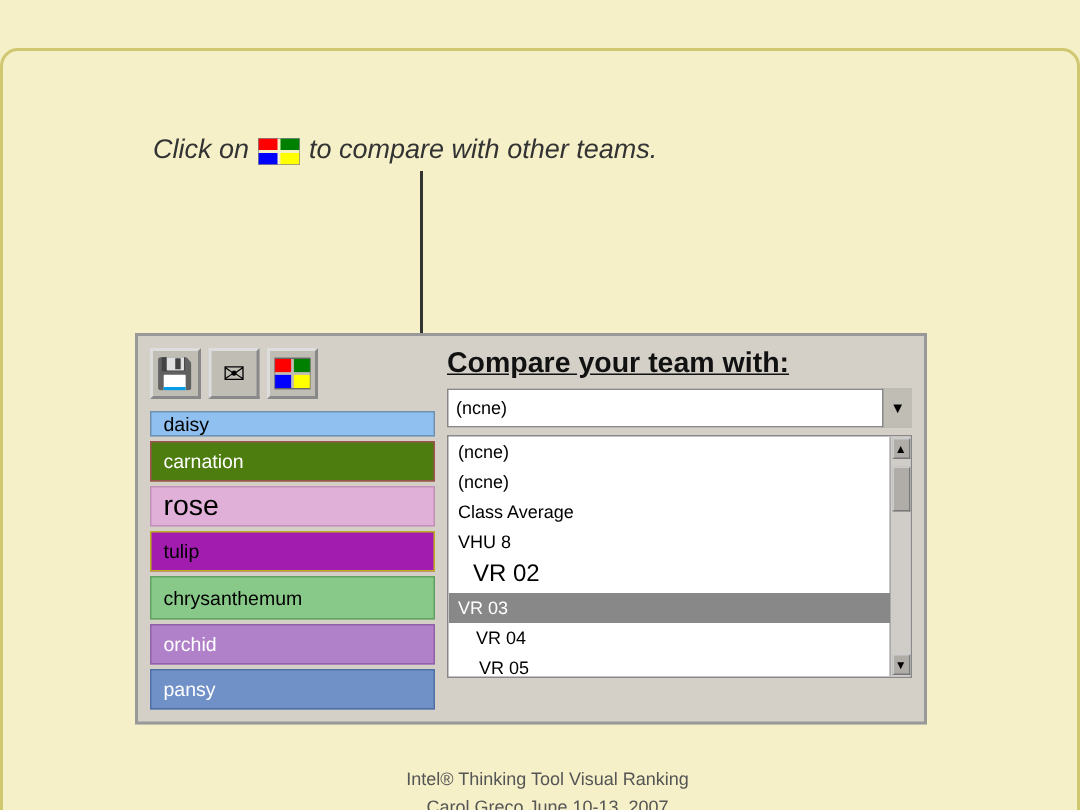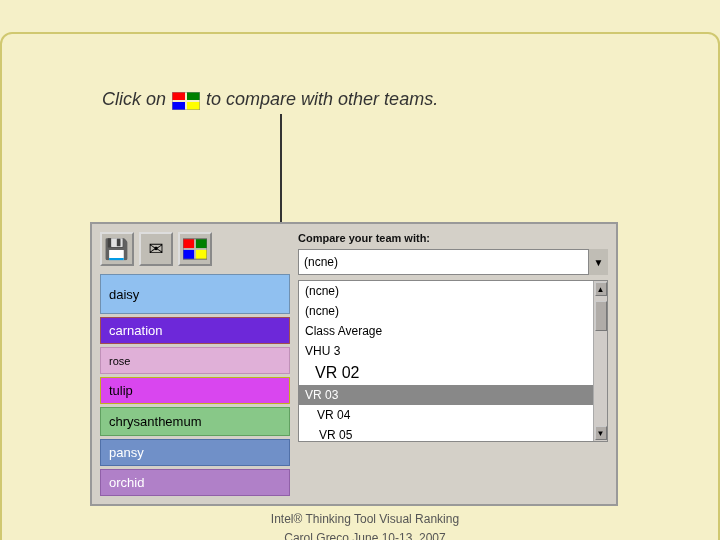--- a/index.html
+++ b/index.html
@@ -63,46 +63,46 @@
               <rect x="0" y="0" width="12" height="10" fill="red"></rect>
               <rect x="14" y="0" width="12" height="10" fill="green"></rect>
               <rect x="0" y="12" width="12" height="10" fill="blue"></rect>
               <rect x="14" y="12" width="12" height="10" fill="yellow"></rect>
               <rect x="0" y="0" width="26" height="22" fill="none" stroke="#666" stroke-width="1"></rect>
             </svg>
           </div>
         </div>
 
         <div style="display:flex; flex-direction:column; gap:3px;">
-          <div style="background:#90c0f0; height:40px; display:flex; align-items:center; padding:0 8px; font-size:13px; cursor:pointer; border:1px solid #7090b0;">daisy</div>
-          <div style="background:#6d28d9; height:27px; display:flex; align-items:center; padding:0 8px; font-size:13px; cursor:pointer; border:1px solid #a05050; color:white;">carnation</div>
-          <div style="background:#e0b0d8; height:27px; display:flex; align-items:center; padding:0 8px; font-size:11px; cursor:pointer; border:1px solid #c090b8;">rose</div>
-          <div style="background:#d946ef; height:27px; display:flex; align-items:center; padding:0 8px; font-size:13px; cursor:pointer; border:1px solid #c0b020;">tulip</div>
+          <div style="background:#90c0f0; height:17px; display:flex; align-items:center; padding:0 8px; font-size:13px; cursor:pointer; border:1px solid #7090b0;">daisy</div>
+          <div style="background:#4d7c0f; height:27px; display:flex; align-items:center; padding:0 8px; font-size:13px; cursor:pointer; border:1px solid #a05050; color:white;">carnation</div>
+          <div style="background:#e0b0d8; height:27px; display:flex; align-items:center; padding:0 8px; font-size:19px; cursor:pointer; border:1px solid #c090b8;">rose</div>
+          <div style="background:#a21caf; height:27px; display:flex; align-items:center; padding:0 8px; font-size:13px; cursor:pointer; border:1px solid #c0b020;">tulip</div>
           <div style="background:#88c888; height:29px; display:flex; align-items:center; padding:0 8px; font-size:13px; cursor:pointer; border:1px solid #60a060;">chrysanthemum</div>
+          <div style="background:#b080c8; height:27px; display:flex; align-items:center; padding:0 8px; font-size:13px; cursor:pointer; border:1px solid #9060a8; color:white;">orchid</div>
           <div style="background:#7090c8; height:27px; display:flex; align-items:center; padding:0 8px; font-size:13px; cursor:pointer; border:1px solid #5070a8; color:white;">pansy</div>
-          <div style="background:#b080c8; height:27px; display:flex; align-items:center; padding:0 8px; font-size:13px; cursor:pointer; border:1px solid #9060a8; color:white;">orchid</div>
         </div>
       </div>
 
       <div style="flex:1;">
-        <div style="font-size:11px; font-weight:bold; color:#111; margin-bottom:5px;">Compare your team with:</div>
+        <div style="font-size:19px; font-weight:bold; color:#111; margin-bottom:5px;text-decoration:underline;">Compare your team with:</div>
 
         <div style="position:relative; margin-bottom:5px;">
           <div style="width:100%; height:26px; background:white; border:1px solid #888; display:flex; align-items:center; padding:0 22px 0 5px; font-size:12px; cursor:pointer; overflow:hidden;">
             <span>(ncne)</span>
           </div>
           <div style="position:absolute; right:0; top:0; width:20px; height:26px; background:#c0bdb5; border-left:1px solid #888; display:flex; align-items:center; justify-content:center; font-size:10px; cursor:pointer;">▼</div>
         </div>
 
         <div style="width:100%; height:162px; background:white; border:1px solid #888; overflow:hidden; position:relative; display:flex;">
           <div style="flex:1; overflow-y:scroll;">
             <div style="padding:3px 6px; font-size:12px; cursor:pointer;">(ncne)</div>
             <div style="padding:3px 6px; font-size:12px; cursor:pointer;">(ncne)</div>
             <div style="padding:3px 6px; font-size:12px; cursor:pointer;">Class Average</div>
-            <div style="padding:3px 6px; font-size:12px; cursor:pointer;">VHU 3</div>
+            <div style="padding:3px 6px; font-size:12px; cursor:pointer;">VHU 8</div>
             <div style="padding:3px 16px; font-size:16px; cursor:pointer;">VR 02</div>
             <div style="padding:3px 6px; font-size:12px; background:#888; color:#ffffff; cursor:pointer;">VR 03</div>
             <div style="padding:3px 18px; font-size:12px; cursor:pointer;">VR 04</div>
             <div style="padding:3px 20px; font-size:12px; cursor:pointer;">VR 05</div>
 
           </div>
 
           <div style="width:14px; background:#d0ccc8; border-left:1px solid #aaa; display:flex; flex-direction:column; align-items:center;">
             <div style="width:12px; height:14px; background:#b0aca8; border:1px outset #ccc; cursor:pointer; margin-top:1px; display:flex; align-items:center; justify-content:center; font-size:8px;">▲</div>
             <div style="flex:1; width:12px; position:relative;">

